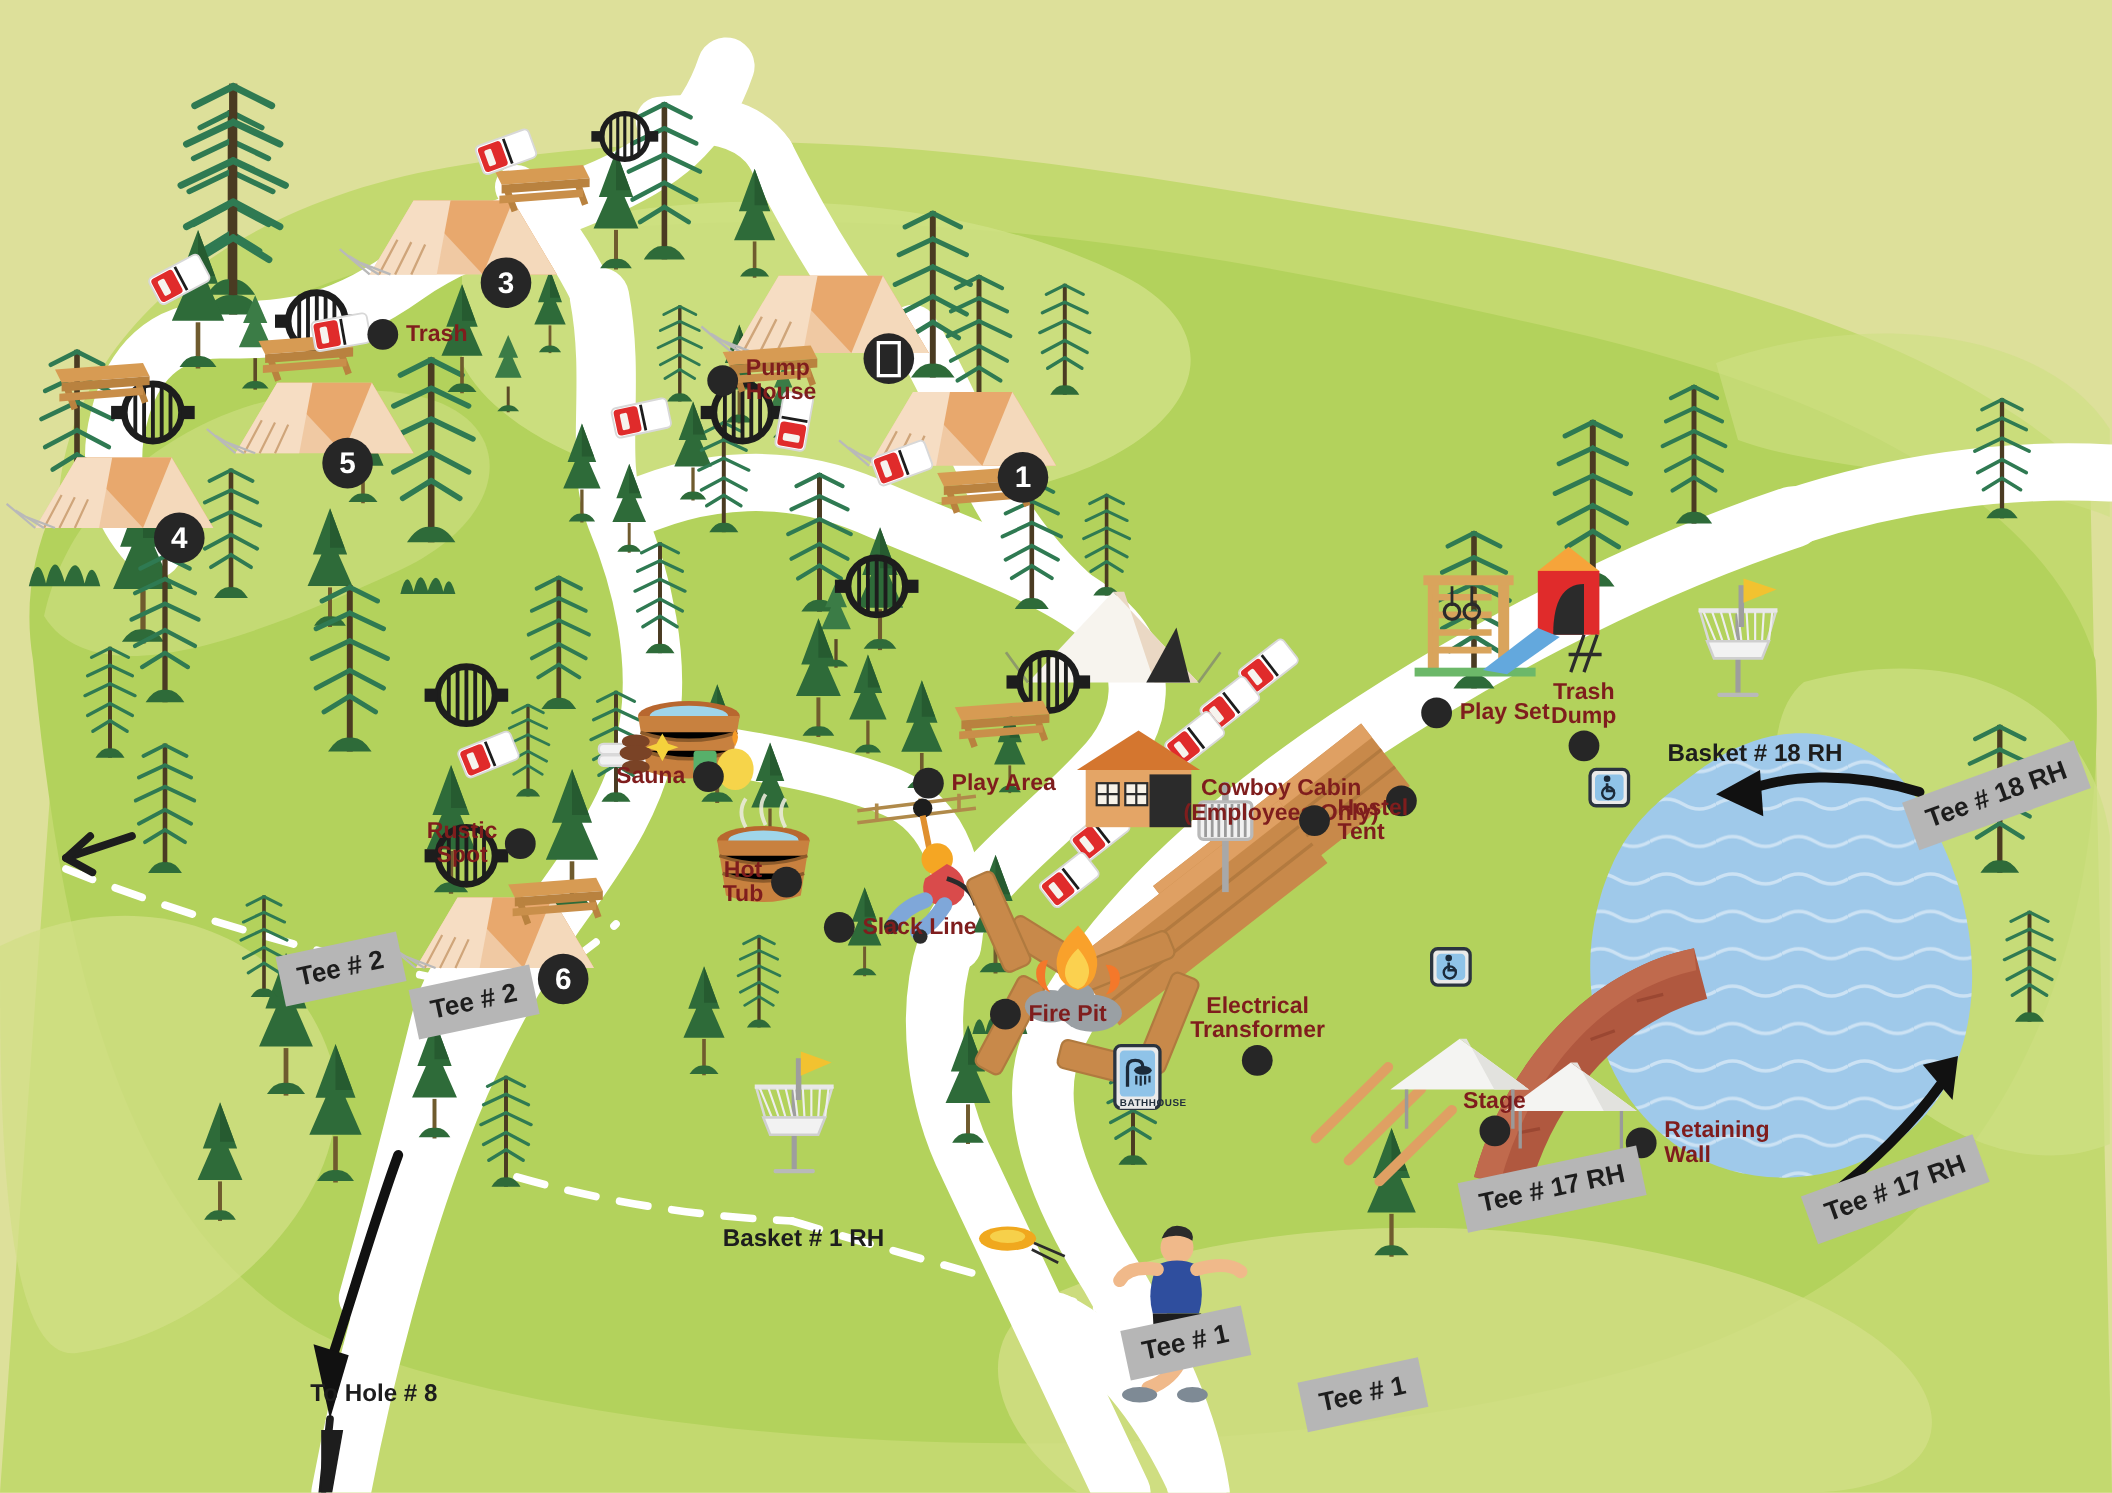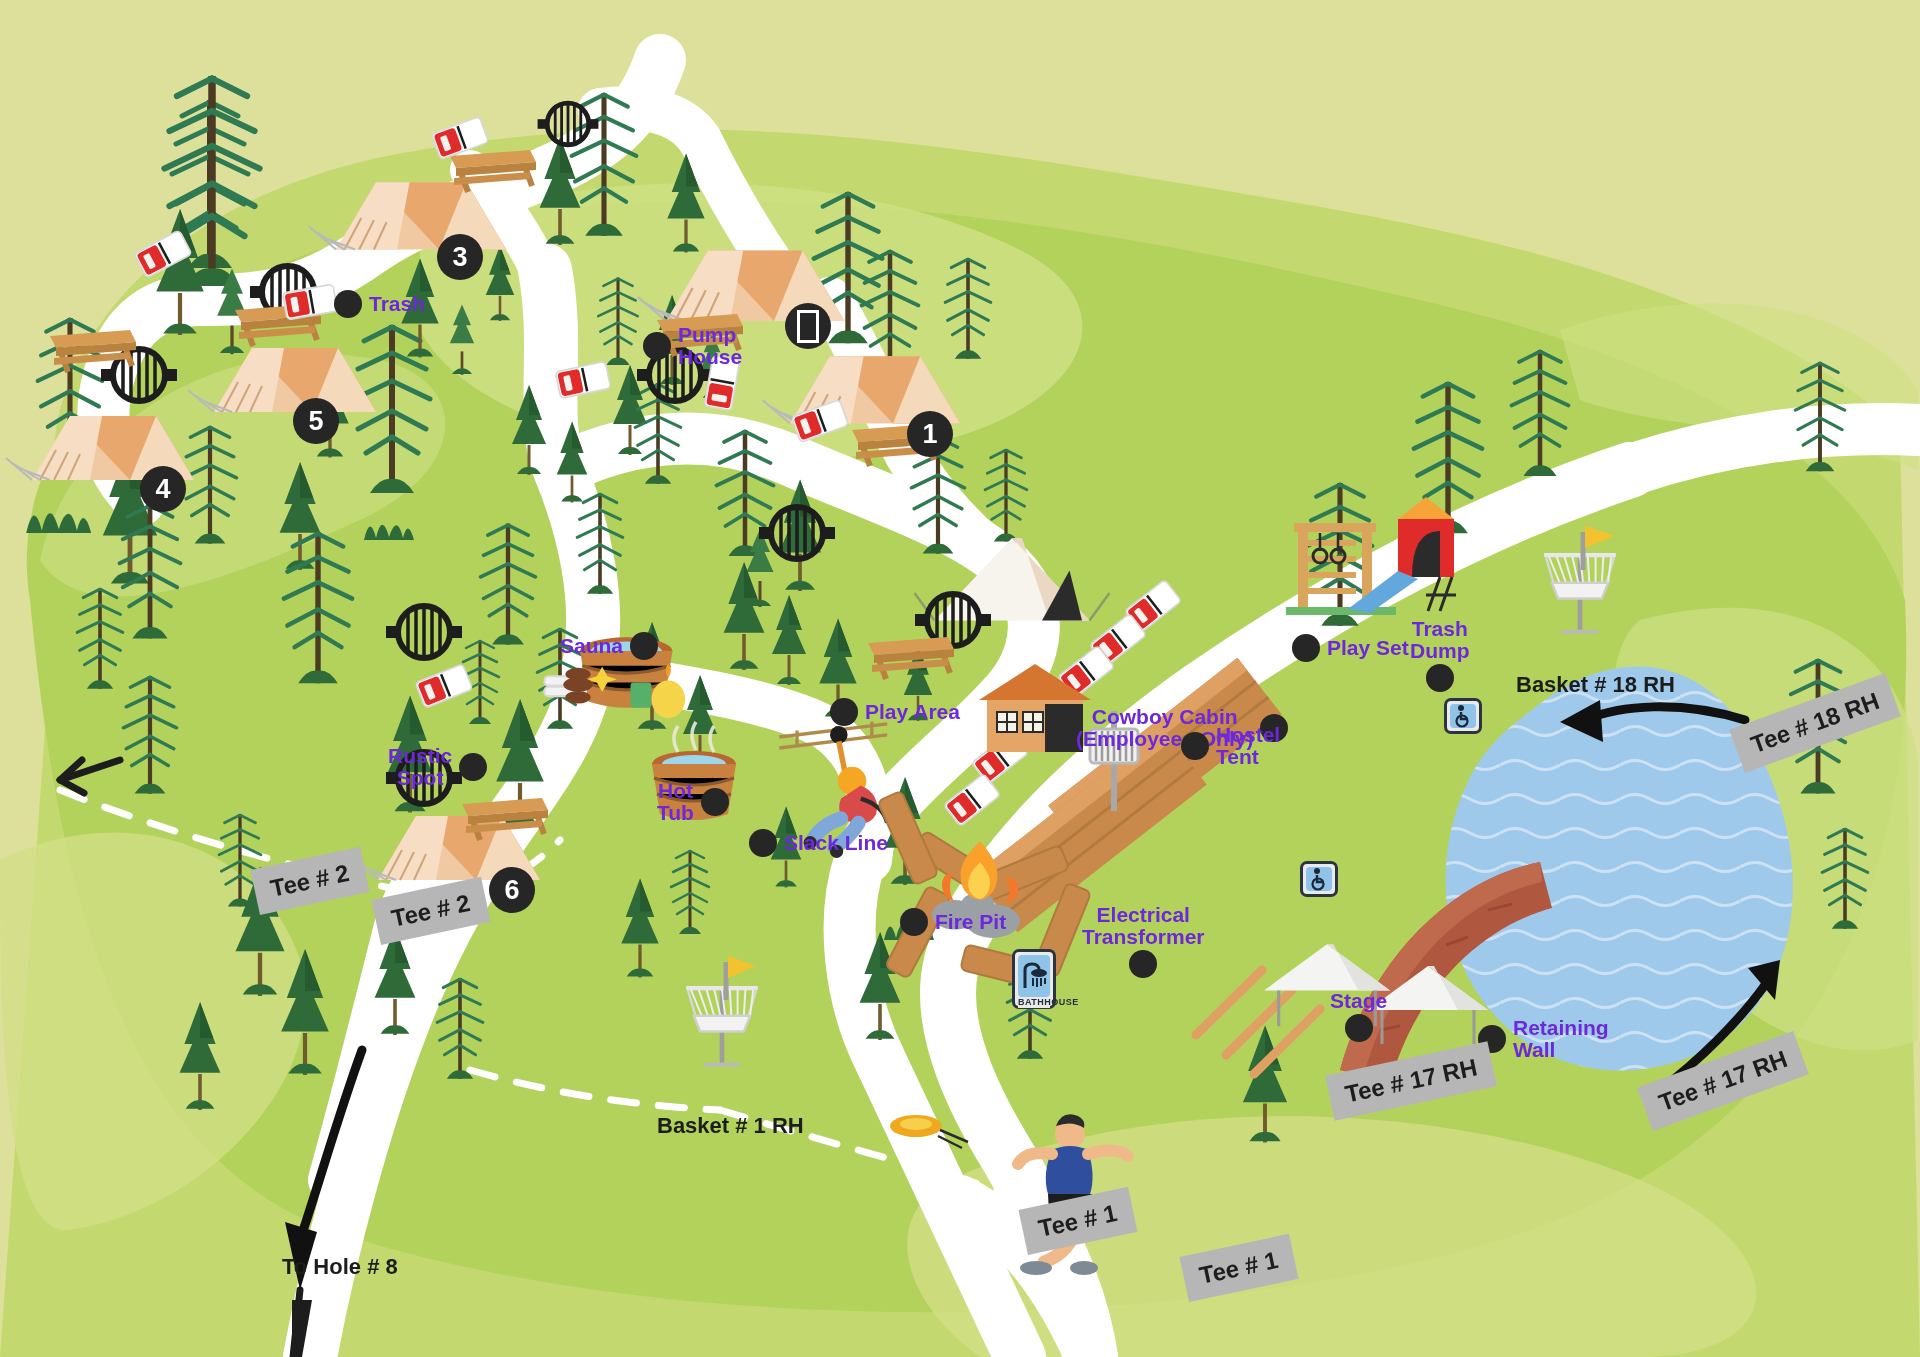--- a/index.html
+++ b/index.html
@@ -17,21 +17,21 @@
     position:absolute;right:40px;top:58px;
     font-size:84px;font-weight:bold;letter-spacing:1px;
     color:#2b2b2b;font-family:"Liberation Sans",sans-serif;
     white-space:nowrap;
   }
 
   
   .poi{position:absolute;display:flex;align-items:center;gap:7px;white-space:nowrap;}
   .poi .dot{width:28px;height:28px;border-radius:50%;background:#262626;flex:none;}
   .poi .txt{
-    font-size:21px;font-weight:bold;color:#6d28d9;line-height:1.05;
+    font-size:21px;font-weight:bold;color:#7f1d1d;line-height:1.05;
     font-family:"Liberation Sans",sans-serif;
   }
   .poi.rev{flex-direction:row-reverse;}
   .poi.stack{flex-direction:column-reverse;gap:2px;align-items:center;}
 
   
   .tee{
     position:absolute;background:#b6b6b6;color:#1d1d1d;
     font-size:24px;font-weight:bold;padding:9px 16px;white-space:nowrap;
     font-family:"Liberation Sans",sans-serif;
@@ -653,21 +653,21 @@
     <span class="dot"></span>
     <span class="txt">Trash</span>
   </div>
 
   <div class="poi" style="left:643px;top:324px;">
     <span class="dot"></span>
     <span class="txt" style="white-space:pre-line;">Pump
 House</span>
   </div>
 
-  <div class="poi rev" style="left:560px;top:632px;text-align:center;">
+  <div class="poi rev" style="left:560px;top:692px;text-align:center;">
     <span class="dot"></span>
     <span class="txt">Sauna</span>
   </div>
 
   <div class="poi" style="left:830px;top:698px;">
     <span class="dot"></span>
     <span class="txt">Play Area</span>
   </div>
 
   <div class="poi rev" style="left:388px;top:745px;">

